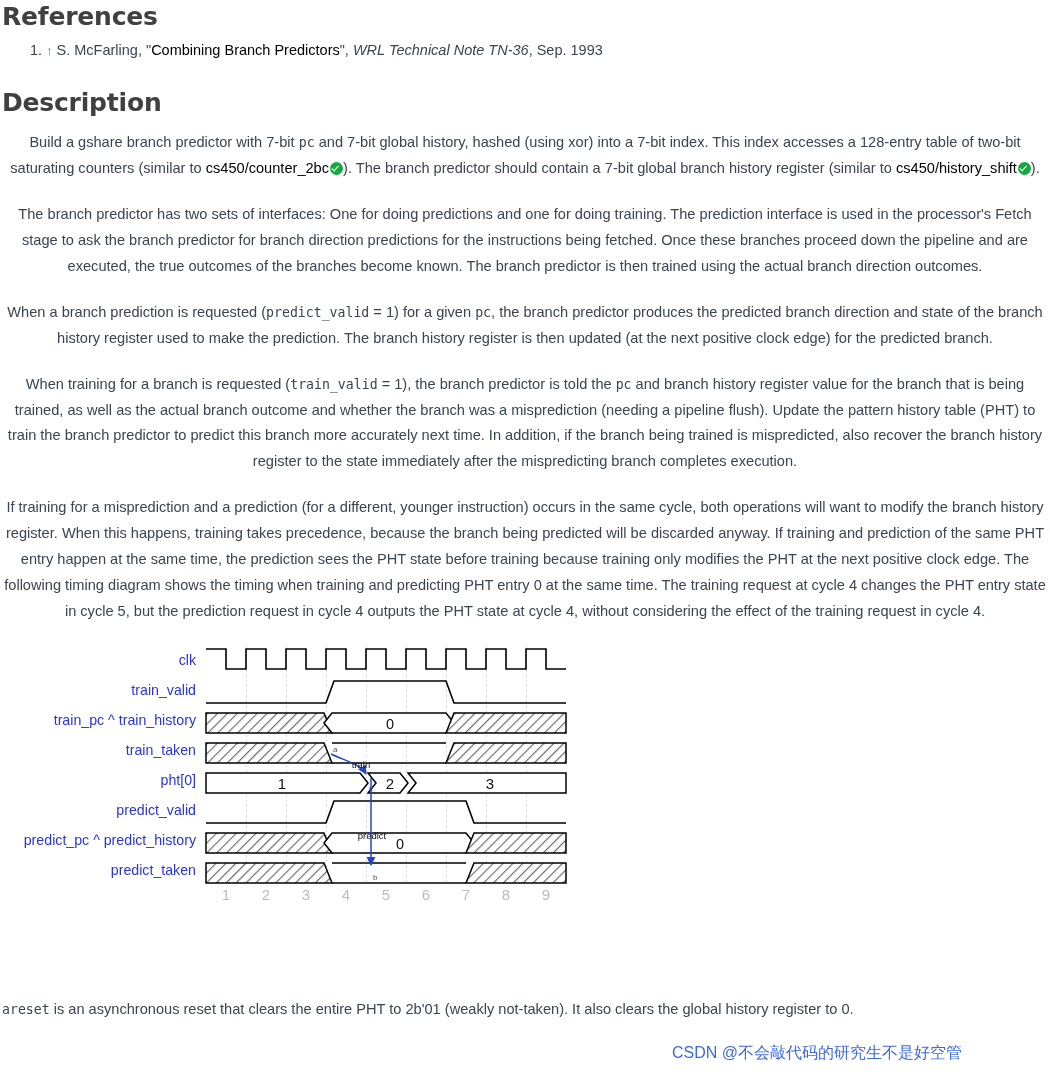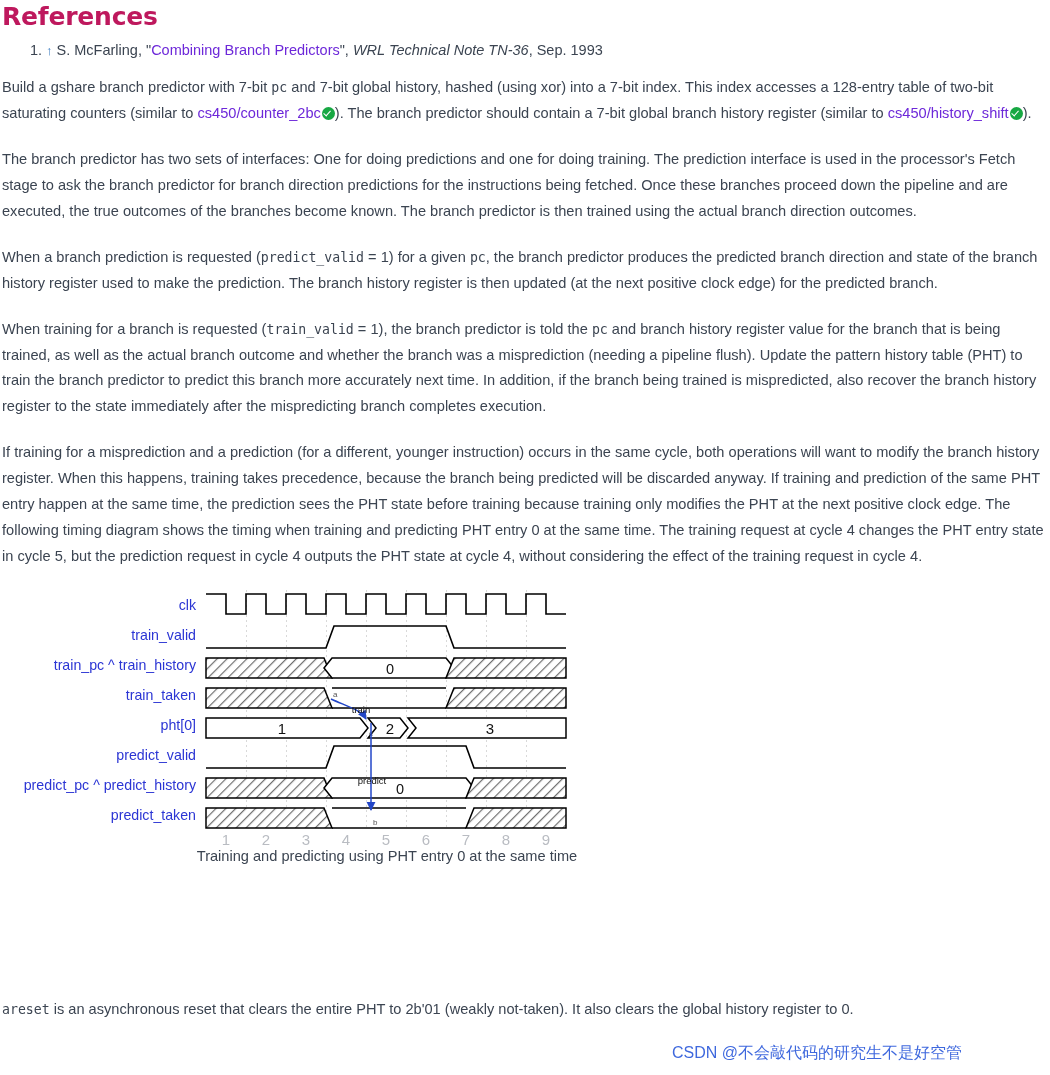--- a/index.html
+++ b/index.html
@@ -14,47 +14,48 @@
     font-family: "Liberation Sans", sans-serif;
     color: #3b4451;
     overflow: hidden;
   }
   .page { padding: 0 2px; }
 
   h2.section-heading {
     font-family: "DejaVu Sans", sans-serif;
     font-size: 25px;
     font-weight: bold;
-    color: #be185d;
+    color: #404040;
     margin: 0;
     letter-spacing: -0.2px;
   }
   #references-heading { padding-top: 2px; }
   #description-heading { margin-top: 26px; }
 
   ol.ref-list {
     margin: 9px 0 0 0;
     padding-left: 44px;
     list-style: decimal;
     font-size: 14.5px;
     color: #3b4451;
   }
   ol.ref-list li { line-height: 1.5; }
   .uparrow { color: #3b7cc0; font-size: 13px; }
   a.extlink {
-    color: #6d28d9;
+    color: #000000;
     text-decoration: none;
   }
   em.italic { font-style: italic; }
 
   p.body-text {
     font-size: 14.6px;
     line-height: 1.78;
     color: #3b4451;
     margin: 20px 0 0 0;
+    text-align: center;
   }
   p.first-para { margin-top: 13px; }
   code.mono {
     font-family: "DejaVu Sans Mono", monospace;
     font-size: 13.2px;
     color: #3b4451;
   }
   .check-badge {
     display: inline-block;
     width: 13px;
@@ -121,20 +122,21 @@
 
   <h2 class="section-heading" id="references-heading">References</h2>
 
   <ol class="ref-list">
     <li>
       <span class="uparrow">↑</span>
       <span>S. McFarling, "</span><a class="extlink" href="#">Combining Branch Predictors</a><span>", </span><em class="italic">WRL Technical Note TN-36</em><span>, Sep. 1993</span>
     </li>
   </ol>
 
+  <h2 class="section-heading" id="description-heading">Description</h2>
 
   <p class="body-text first-para"><span>Build a gshare branch predictor with 7-bit </span><code class="mono">pc</code><span> and 7-bit global history, hashed (using xor) into a 7-bit index. This index accesses a 128-entry table of two-bit saturating counters (similar to </span><a class="extlink" href="#">cs450/counter_2bc</a><span class="check-badge"></span><span>). The branch predictor should contain a 7-bit global branch history register (similar to </span><a class="extlink" href="#">cs450/history_shift</a><span class="check-badge"></span><span>).</span></p>
 
   <p class="body-text">The branch predictor has two sets of interfaces: One for doing predictions and one for doing training. The prediction interface is used in the processor's Fetch stage to ask the branch predictor for branch direction predictions for the instructions being fetched. Once these branches proceed down the pipeline and are executed, the true outcomes of the branches become known. The branch predictor is then trained using the actual branch direction outcomes.</p>
 
   <p class="body-text"><span>When a branch prediction is requested (</span><code class="mono">predict_valid</code><span> = 1) for a given </span><code class="mono">pc</code><span>, the branch predictor produces the predicted branch direction and state of the branch history register used to make the prediction. The branch history register is then updated (at the next positive clock edge) for the predicted branch.</span></p>
 
   <p class="body-text"><span>When training for a branch is requested (</span><code class="mono">train_valid</code><span> = 1), the branch predictor is told the </span><code class="mono">pc</code><span> and branch history register value for the branch that is being trained, as well as the actual branch outcome and whether the branch was a misprediction (needing a pipeline flush). Update the pattern history table (PHT) to train the branch predictor to predict this branch more accurately next time. In addition, if the branch being trained is mispredicted, also recover the branch history register to the state immediately after the mispredicting branch completes execution.</span></p>
 
   <p class="body-text">If training for a misprediction and a prediction (for a different, younger instruction) occurs in the same cycle, both operations will want to modify the branch history register. When this happens, training takes precedence, because the branch being predicted will be discarded anyway. If training and prediction of the same PHT entry happen at the same time, the prediction sees the PHT state before training because training only modifies the PHT at the next positive clock edge. The following timing diagram shows the timing when training and predicting PHT entry 0 at the same time. The training request at cycle 4 changes the PHT entry state in cycle 5, but the prediction request in cycle 4 outputs the PHT state at cycle 4, without considering the effect of the training request in cycle 4.</p>
@@ -243,20 +245,19 @@
         <text x="304" y="259">3</text>
         <text x="344" y="259">4</text>
         <text x="384" y="259">5</text>
         <text x="424" y="259">6</text>
         <text x="464" y="259">7</text>
         <text x="504" y="259">8</text>
         <text x="544" y="259">9</text>
       </g>
     </svg>
 
-    <div class="wave-caption">Training and predicting using PHT entry 0 at the same time</div>
   </div>
 
 </div>
 
 <div class="footer-line"><code class="mono">areset</code><span> is an asynchronous reset that clears the entire PHT to 2b'01 (weakly not-taken). It also clears the global history register to 0.</span></div>
 
 <div class="watermark">CSDN @不会敲代码的研究生不是好空管</div>
 
 </body></html>

